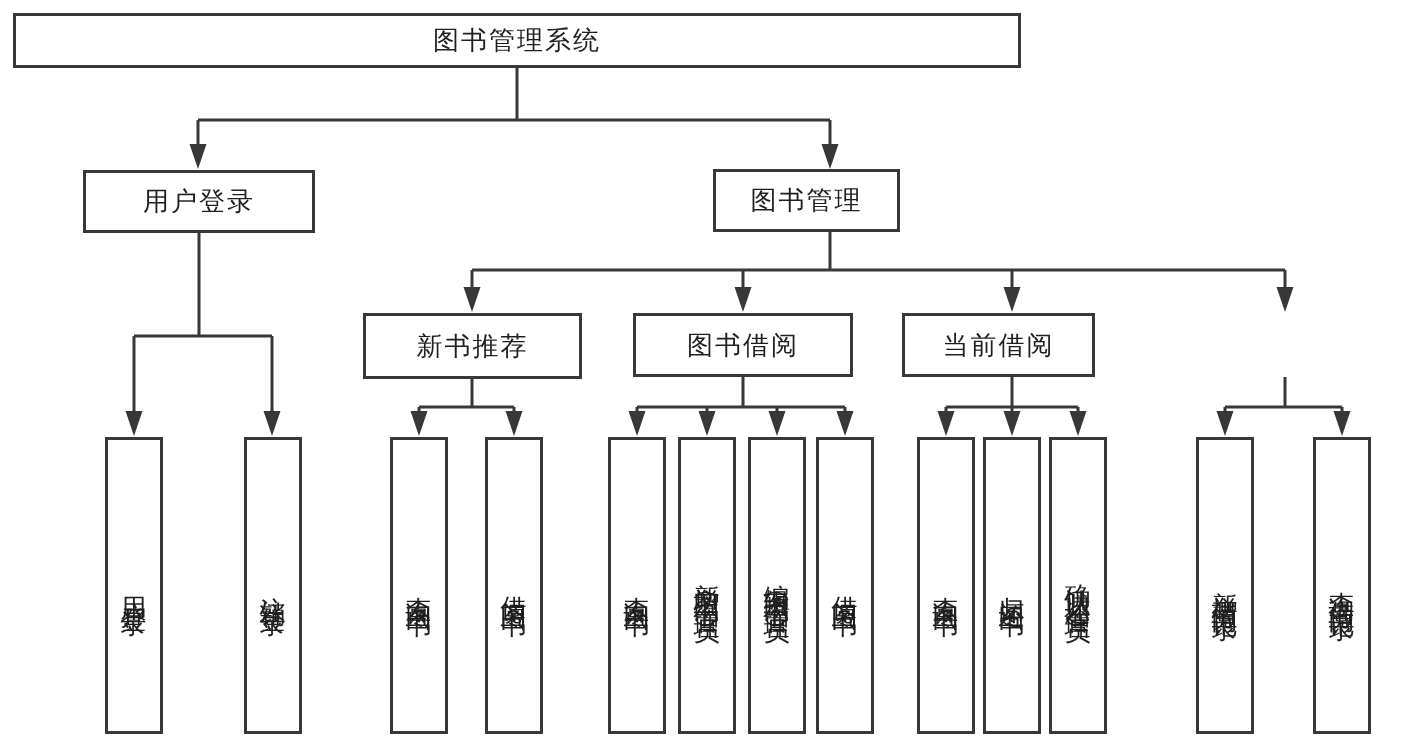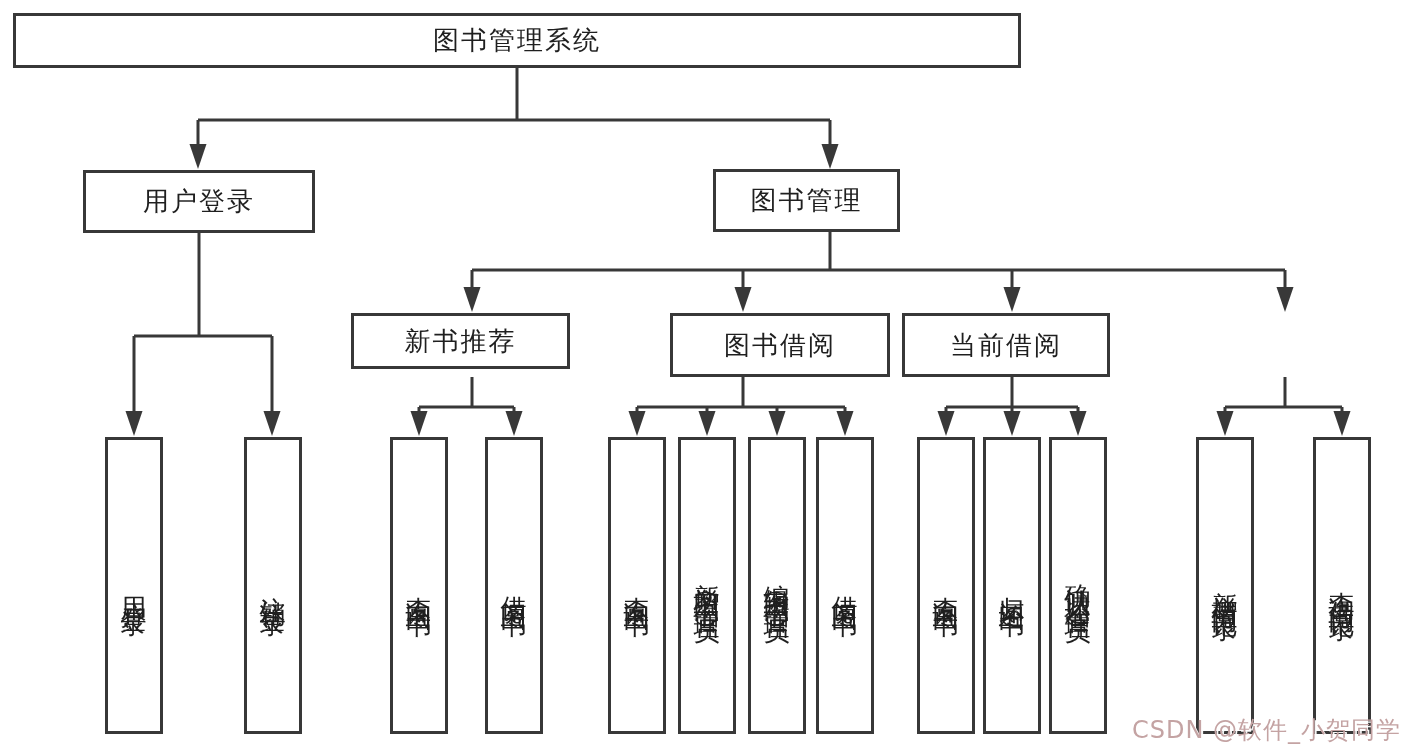--- a/index.html
+++ b/index.html
@@ -91,23 +91,23 @@
       <polygon points="1225,436 1216.5,411 1233.5,411"></polygon>
       <polygon points="1342,436 1333.5,411 1350.5,411"></polygon>
     </g>
   </svg>
 
   <div class="node" style="left:13px;top:13px;width:1008px;height:55px;">图书管理系统</div>
 
   <div class="node" style="left:83px;top:170px;width:232px;height:63px;">用户登录</div>
   <div class="node" style="left:713px;top:169px;width:187px;height:63px;">图书管理</div>
 
-  <div class="node" style="left:351px;top:313px;width:219px;height:56px;">新书推荐</div>
-  <div class="node" style="left:670px;top:313px;width:220px;height:64px;font-family:Liberation Mono, monospace;">图书借阅</div>
-  <div class="node" style="left:902px;top:313px;width:208px;height:64px;">当前借阅</div>
+  <div class="node" style="left:363px;top:313px;width:219px;height:66px;">新书推荐</div>
+  <div class="node" style="left:633px;top:313px;width:220px;height:64px;font-family:Liberation Mono, monospace;">图书借阅</div>
+  <div class="node" style="left:902px;top:313px;width:193px;height:64px;">当前借阅</div>
 
   <div class="leaf" style="left:105px;">
     <span>用户登录</span>
     </div>
   <div class="leaf" style="left:244px;">
     <span>注销登录</span>
     </div>
 
   <div class="leaf" style="left:390px;">
     <span>查询图书</span>
@@ -139,15 +139,14 @@
     <span>确认归还（管理员）</span>
     </div>
 
   <div class="leaf" style="left:1196px;">
     <span>新增借阅记录</span>
     </div>
   <div class="leaf" style="left:1313px;">
     <span>查询借阅记录</span>
     </div>
 
-  <div id="watermark">CSDN @软件_小贺同学</div>
 
 </div>
 
 </body></html>

